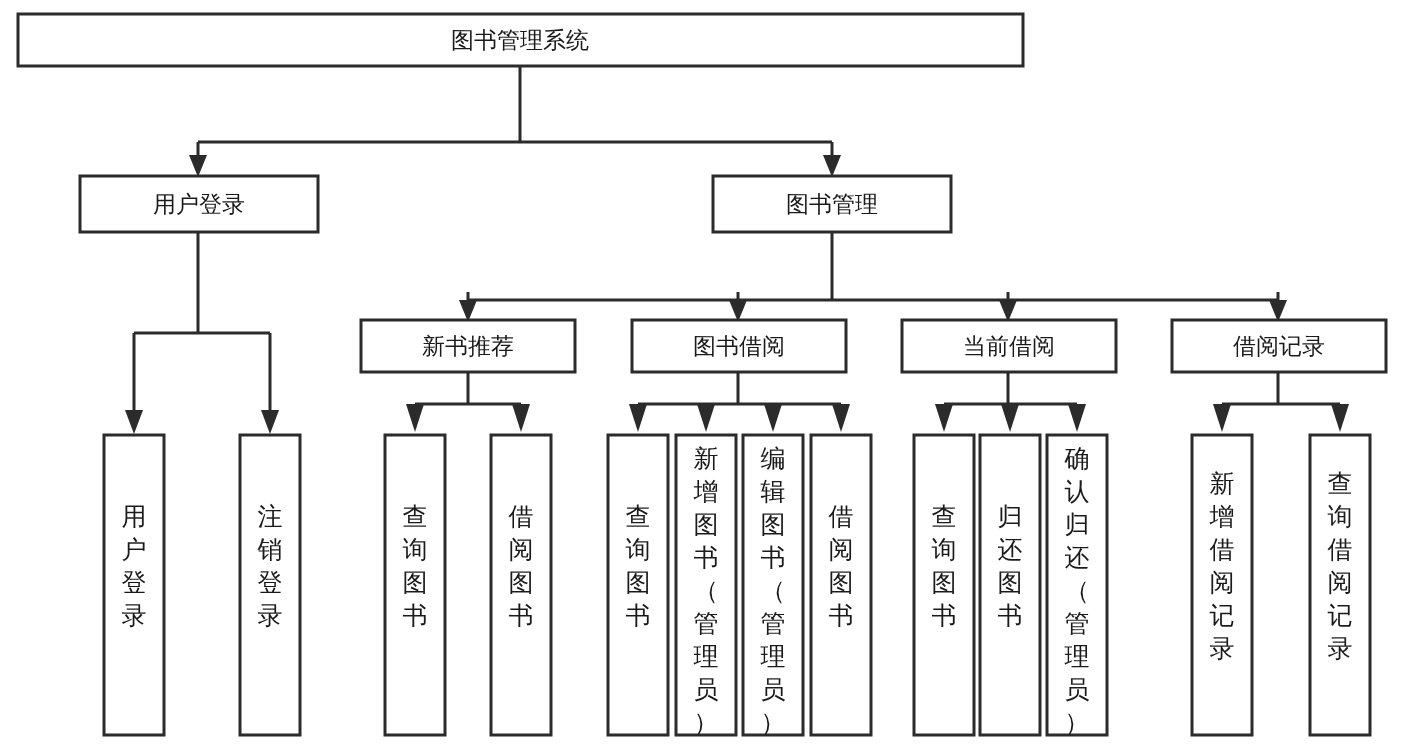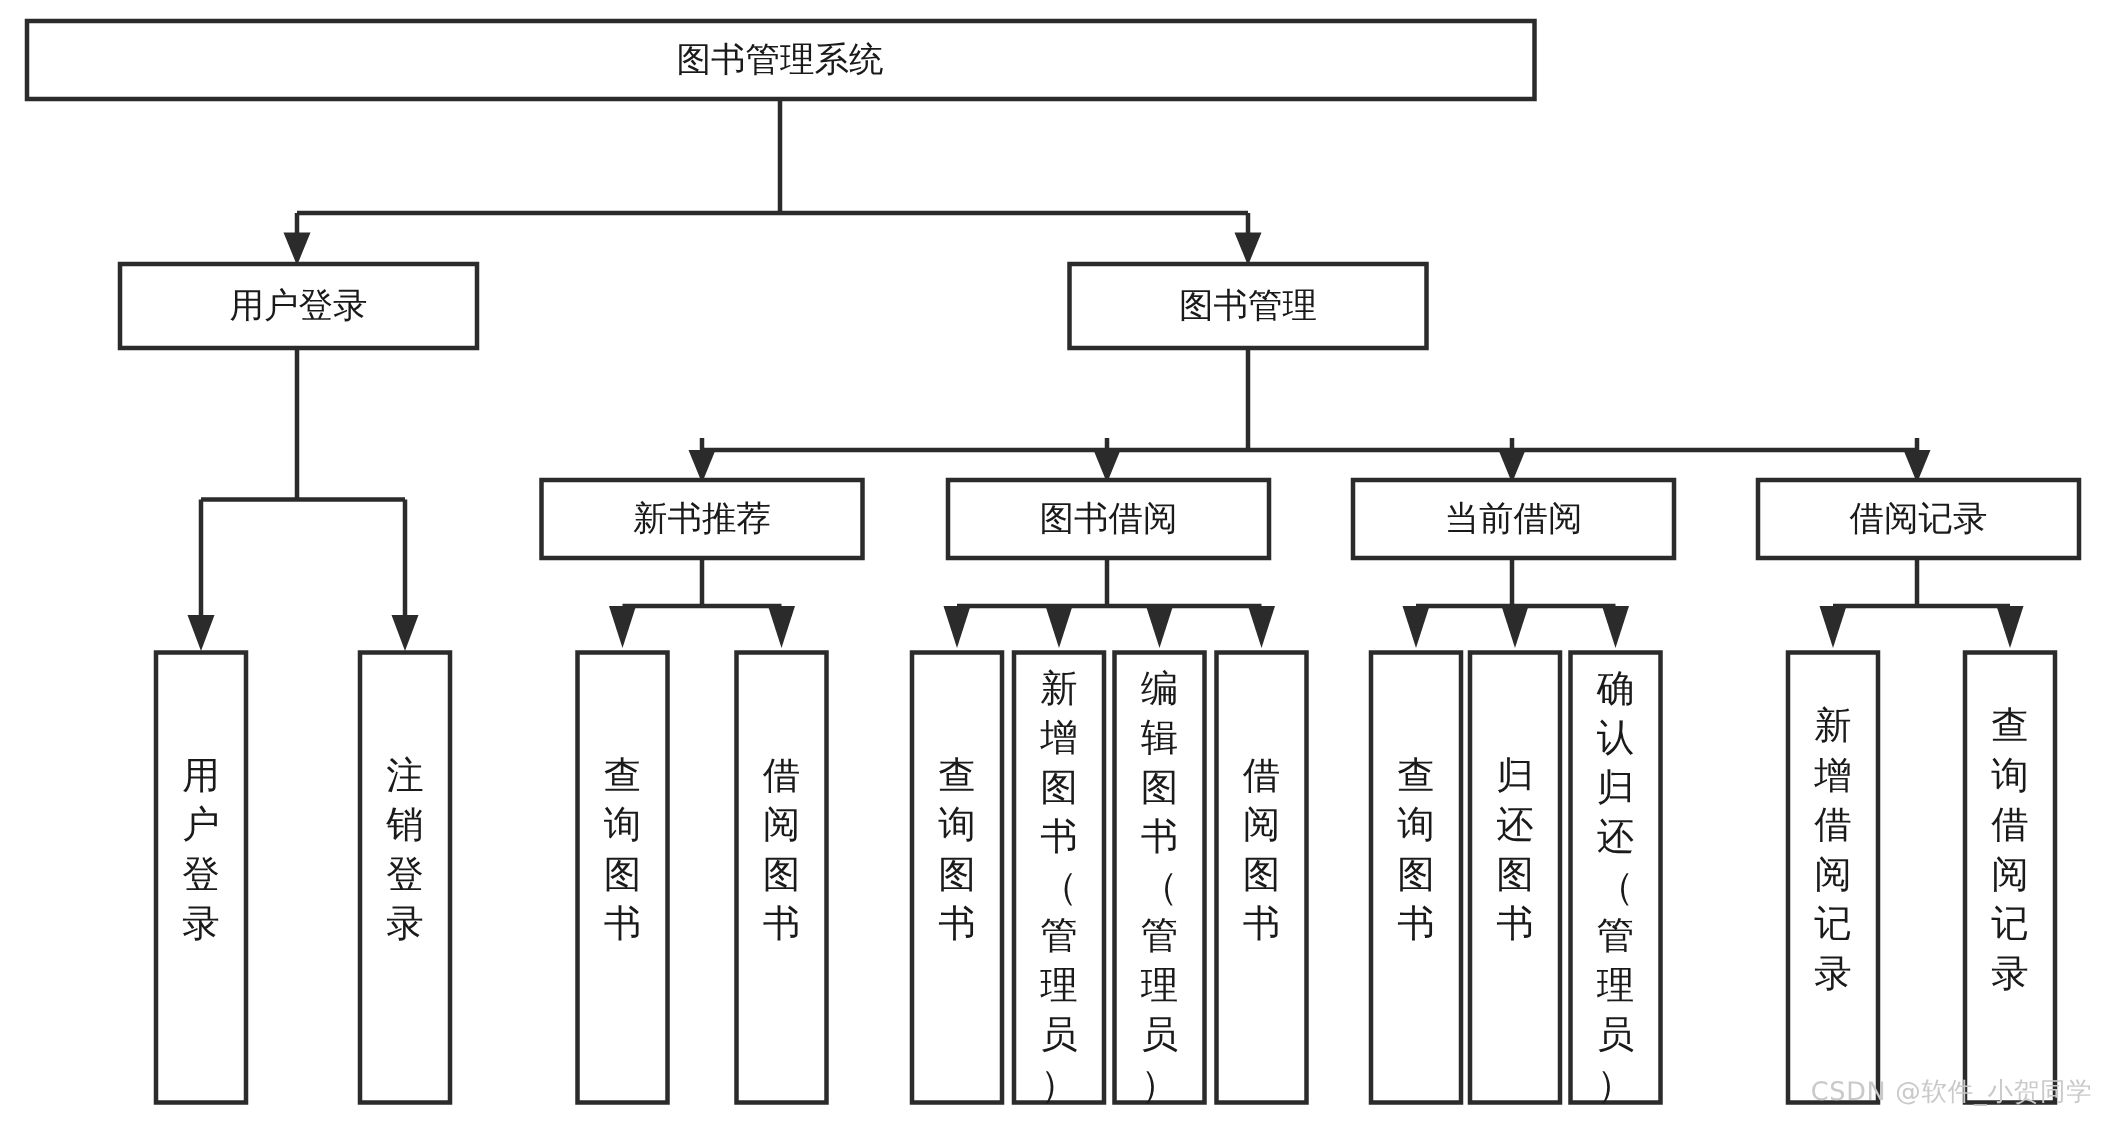--- a/index.html
+++ b/index.html
@@ -154,14 +154,13 @@
     <g>
       <rect class="node-rect" x="1192" y="435" width="60" height="300"></rect>
       <text class="leaf-label" x="1222" y="492"><tspan x="1222" y="492">新</tspan><tspan x="1222" y="525">增</tspan><tspan x="1222" y="558">借</tspan><tspan x="1222" y="591">阅</tspan><tspan x="1222" y="624">记</tspan><tspan x="1222" y="657">录</tspan></text>
     </g>
     <g>
       <rect class="node-rect" x="1310" y="435" width="60" height="300"></rect>
       <text class="leaf-label" x="1340" y="492"><tspan x="1340" y="492">查</tspan><tspan x="1340" y="525">询</tspan><tspan x="1340" y="558">借</tspan><tspan x="1340" y="591">阅</tspan><tspan x="1340" y="624">记</tspan><tspan x="1340" y="657">录</tspan></text>
     </g>
   </svg>
 
-  <div class="watermark">CSDN @软件_小贺同学</div>
 </div>
 
 </body></html>

